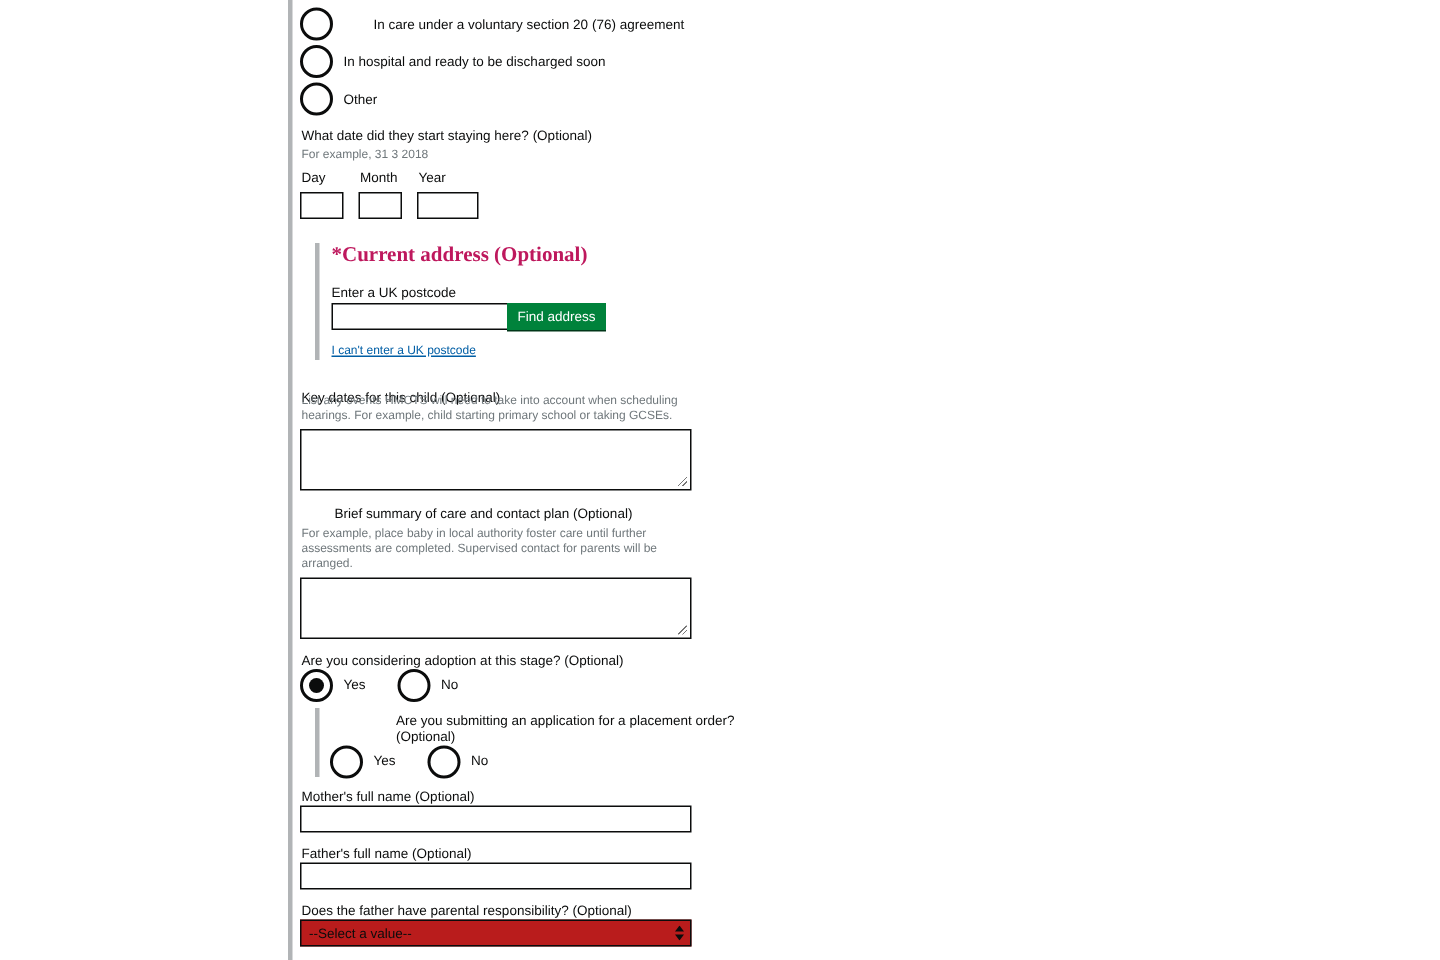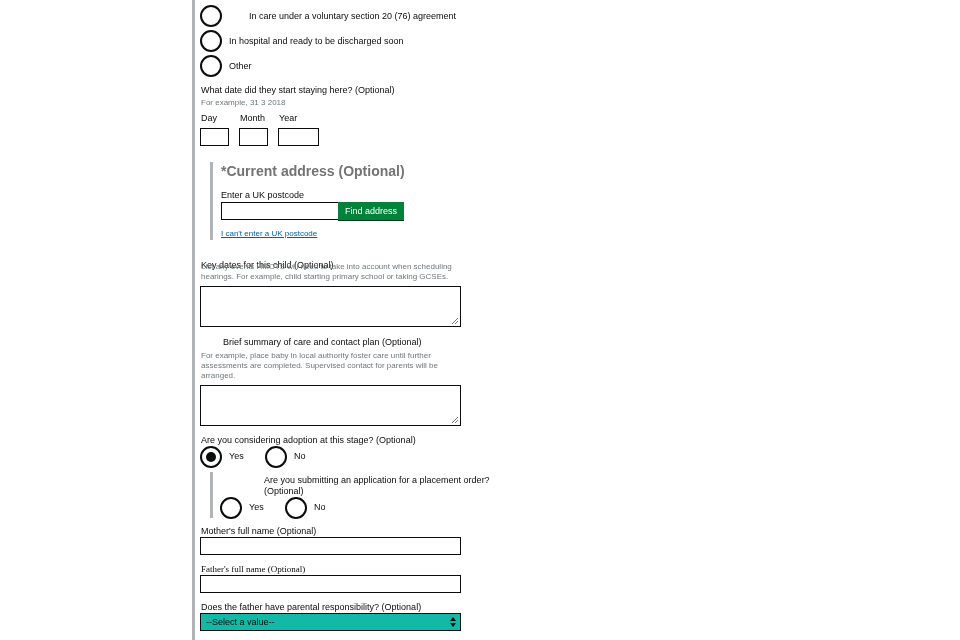--- a/index.html
+++ b/index.html
@@ -27,29 +27,29 @@
       position: absolute; border: 1px solid #0b0c0c; background: #fff;
     }
     .textarea {
       position: absolute; border: 1px solid #0b0c0c; background: #fff;
     }
     .resize-grip {
       position: absolute; right: 2px; bottom: 2px; width: 6px; height: 6px;
       background: linear-gradient(135deg, transparent 45%, #777 45%, #777 55%, transparent 55%, transparent 70%, #777 70%, #777 80%, transparent 80%);
     }
     .inset-bar { position: absolute; width: 3px; background: #b1b4b6; }
-    .heading { position: absolute; font-size: 14px; font-weight: bold; color: #737373; }
+    .heading { position: absolute; font-size: 14px; font-weight: bold; color: #be185d; font-family: Liberation Serif, serif; }
     .btn-find {
       position: absolute; background: #00823b; color: #fff; font-size: 9px;
       display: flex; align-items: center; justify-content: center;
       border: none; box-shadow: 0 1px 0 #003618;
     }
     .link { position: absolute; font-size: 8px; color: #005ea5; text-decoration: underline; }
     .select {
-      position: absolute; border: 1px solid #0b0c0c; background: #14b8a6; font-size: 9px;
+      position: absolute; border: 1px solid #0b0c0c; background: #b91c1c; font-size: 9px;
       padding-left: 5px; display: flex; align-items: center;
     }
     .select-arrows {
       position: absolute; right: 4px; top: 3px; width: 6px; height: 10px;
     }
   </style>
 </head>
 <body>
 
 <div class="page">
@@ -101,21 +101,21 @@
   <div class="inset-bar" style="left:210px; top:472px; height:46px;"></div>
   <span class="label" style="left:221px; top:475px; width:240px; line-height:11px;margin-left:43px;">Are you submitting an application for a placement order? (Optional)</span>
   <div class="radio" style="left:220px; top:497px;"></div>
   <span class="radio-label" style="left:249px; top:502px;">Yes</span>
   <div class="radio" style="left:285px; top:497px;"></div>
   <span class="radio-label" style="left:314px; top:502px;">No</span>
 
   <span class="label" style="left:201px; top:526px;">Mother's full name (Optional)</span>
   <div class="input-box" style="left:200px; top:537px; width:261px; height:18px;"></div>
 
-  <span class="label" style="left:201px; top:564px;font-family:Liberation Serif, serif;">Father's full name (Optional)</span>
+  <span class="label" style="left:201px; top:564px;">Father's full name (Optional)</span>
   <div class="input-box" style="left:200px; top:575px; width:261px; height:18px;"></div>
 
   <span class="label" style="left:201px; top:602px;">Does the father have parental responsibility? (Optional)</span>
   <div class="select" style="left:200px; top:613px; width:261px; height:18px;">
     <span>--Select a value--</span>
     <svg class="select-arrows" viewBox="0 0 6 10">
       <path d="M3 0 L6 4 L0 4 Z" fill="#0b0c0c"></path>
       <path d="M3 10 L6 6 L0 6 Z" fill="#0b0c0c"></path>
     </svg>
   </div>

